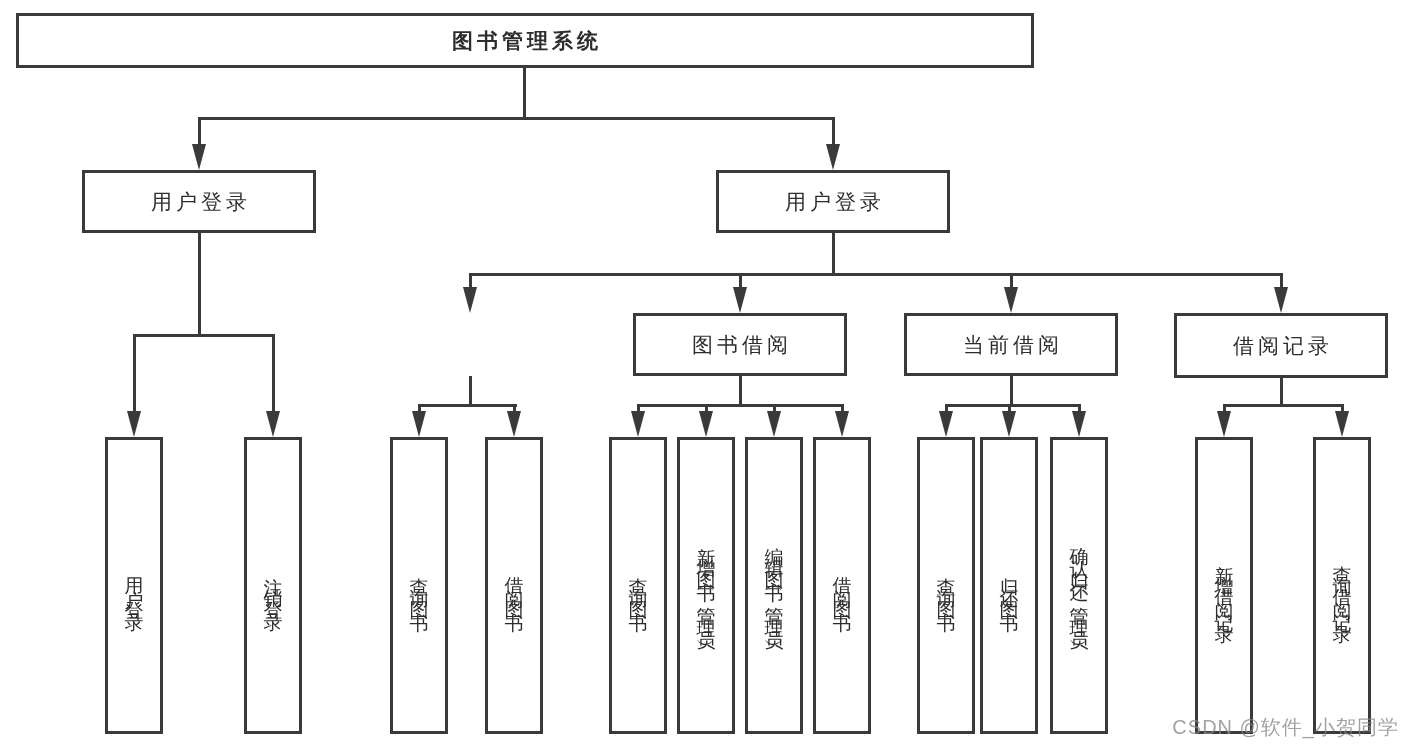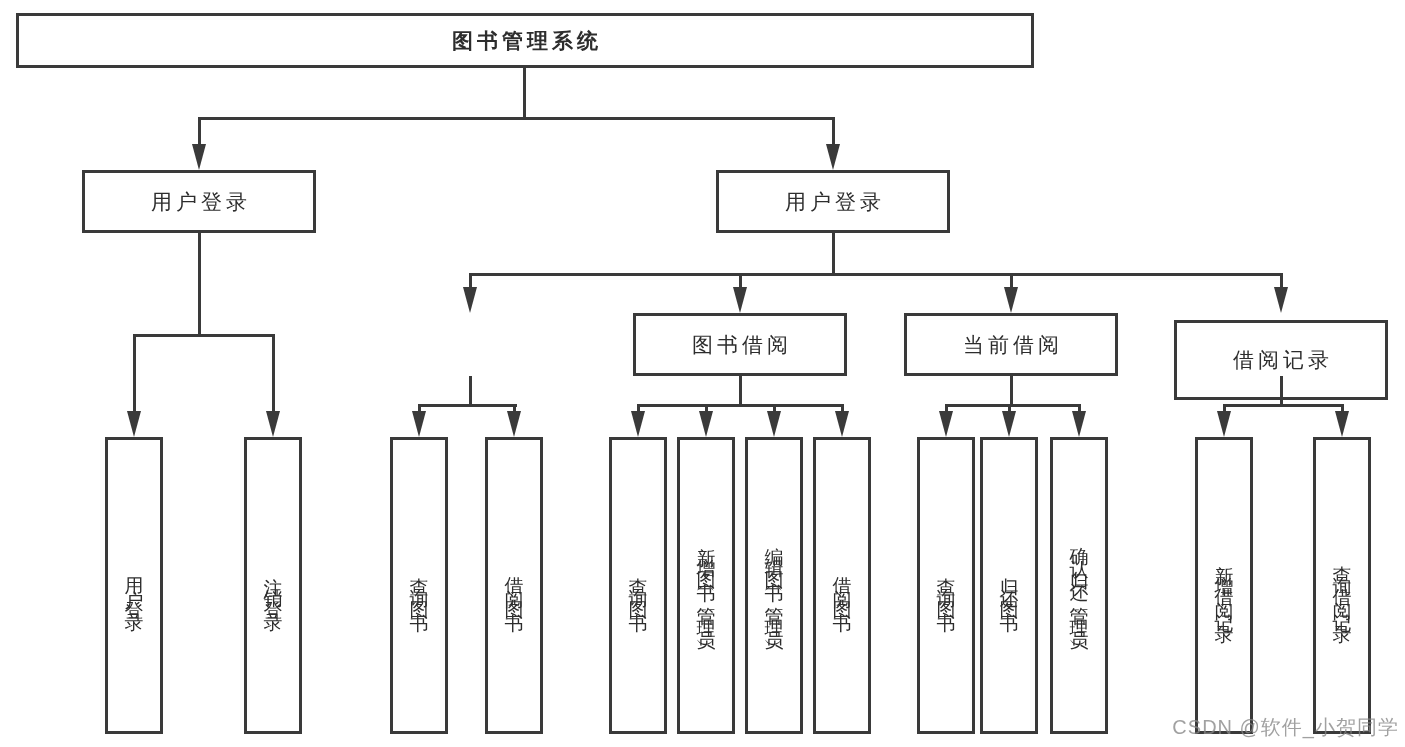--- a/index.html
+++ b/index.html
@@ -93,21 +93,21 @@
   <div class="arrow" style="left:1004px; top:287px;"></div>
   <div class="vline" style="left:1280px; top:273px; height:18px;"></div>
   <div class="arrow" style="left:1274px; top:287px;"></div>
 
   <div class="node h-node" style="left:904px; top:313px; width:214px; height:63px;">
     <span>当前借阅</span>
   </div>
   <div class="node h-node" style="left:633px; top:313px; width:214px; height:63px;">
     <span>图书借阅</span>
   </div>
-  <div class="node h-node" style="left:1174px; top:320px; width:214px; height:80px;">
+  <div class="node h-node" style="left:1174px; top:313px; width:214px; height:65px;">
     <span>借阅记录</span>
   </div>
 
   <div class="vline" style="left:469px; top:376px; height:31px;"></div>
   <div class="hline" style="left:418px; top:404px; width:99px;"></div>
   <div class="vline" style="left:418px; top:404px; height:10px;"></div>
   <div class="arrow" style="left:412px; top:411px;"></div>
   <div class="vline" style="left:513px; top:404px; height:10px;"></div>
   <div class="arrow" style="left:507px; top:411px;"></div>
 

